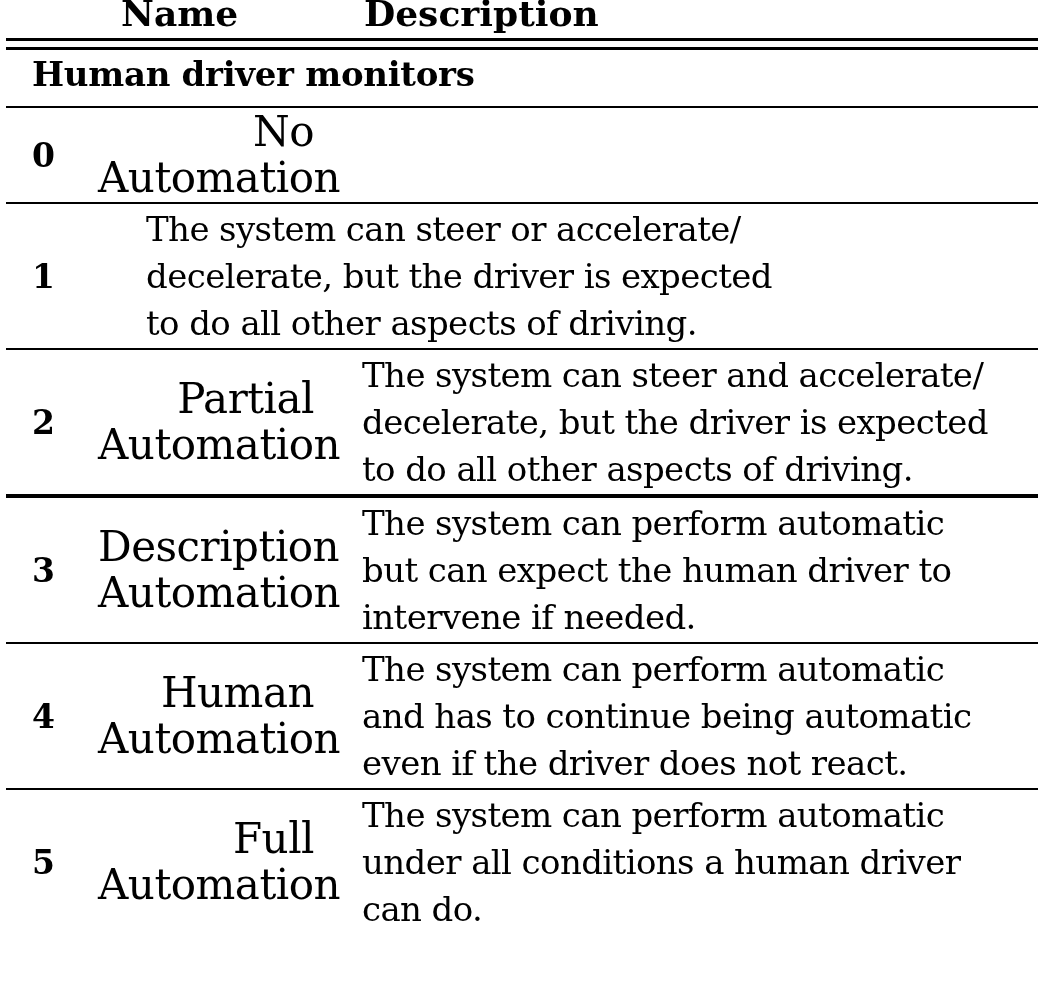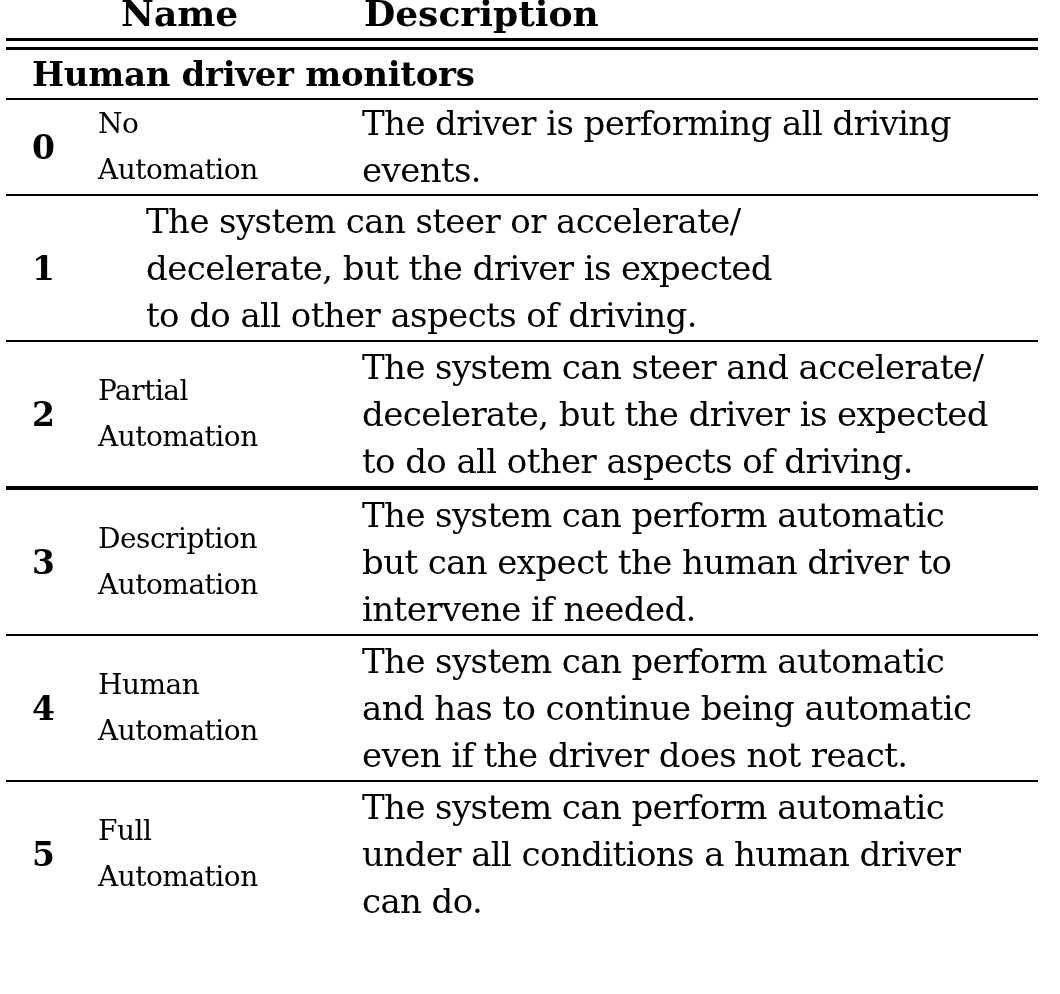--- a/index.html
+++ b/index.html
@@ -42,21 +42,21 @@
     .rule {
       height: 3px;
       background: #000;
       width: 100%;
     }
     .rule.thin {
       height: 2px;
     }
     .gap6 { height: 6px; }
     .section {
-      height: 48px;
+      height: 56px;
       font-weight: bold;
       font-size: 34px;
       line-height: 48px;
       padding-left: 26px;
       font-family: "DejaVu Serif", "Liberation Serif", serif;
       letter-spacing: -0.3px;
     }
     .row {
       display: flex;
       align-items: center;
@@ -64,22 +64,22 @@
     }
     .row .level {
       width: 92px;
       padding-left: 26px;
       box-sizing: border-box;
       font-weight: bold;
       font-size: 33px;
     }
     .row .name {
       width: 216px;
-      text-align: left;
-      font-size: 28px;
+      text-align: right;
+      font-size: 42px;
       line-height: 46px;
       letter-spacing: -0.5px;
     }
     .row .desc {
       flex: 1;
       padding-left: 48px;
       box-sizing: border-box;
       font-size: 34px;
       line-height: 47px;
       letter-spacing: -0.6px;
@@ -102,22 +102,20 @@
   <div class="gap6"></div>
   <div class="rule"></div>
 
   <div class="section">Human driver monitors</div>
   <div class="rule thin"></div>
 
   <div class="row two">
     <div class="level">0</div>
     <div class="name" style="white-space:pre-line">No
 Automation</div>
-    <div class="desc">The driver is performing all driving
-events.</div>
   </div>
   <div class="rule thin"></div>
 
   <div class="row three">
     <div class="level">1</div>
     <div class="desc">The system can steer or accelerate/
 decelerate, but the driver is expected
 to do all other aspects of driving.</div>
   </div>
   <div class="rule thin"></div>

